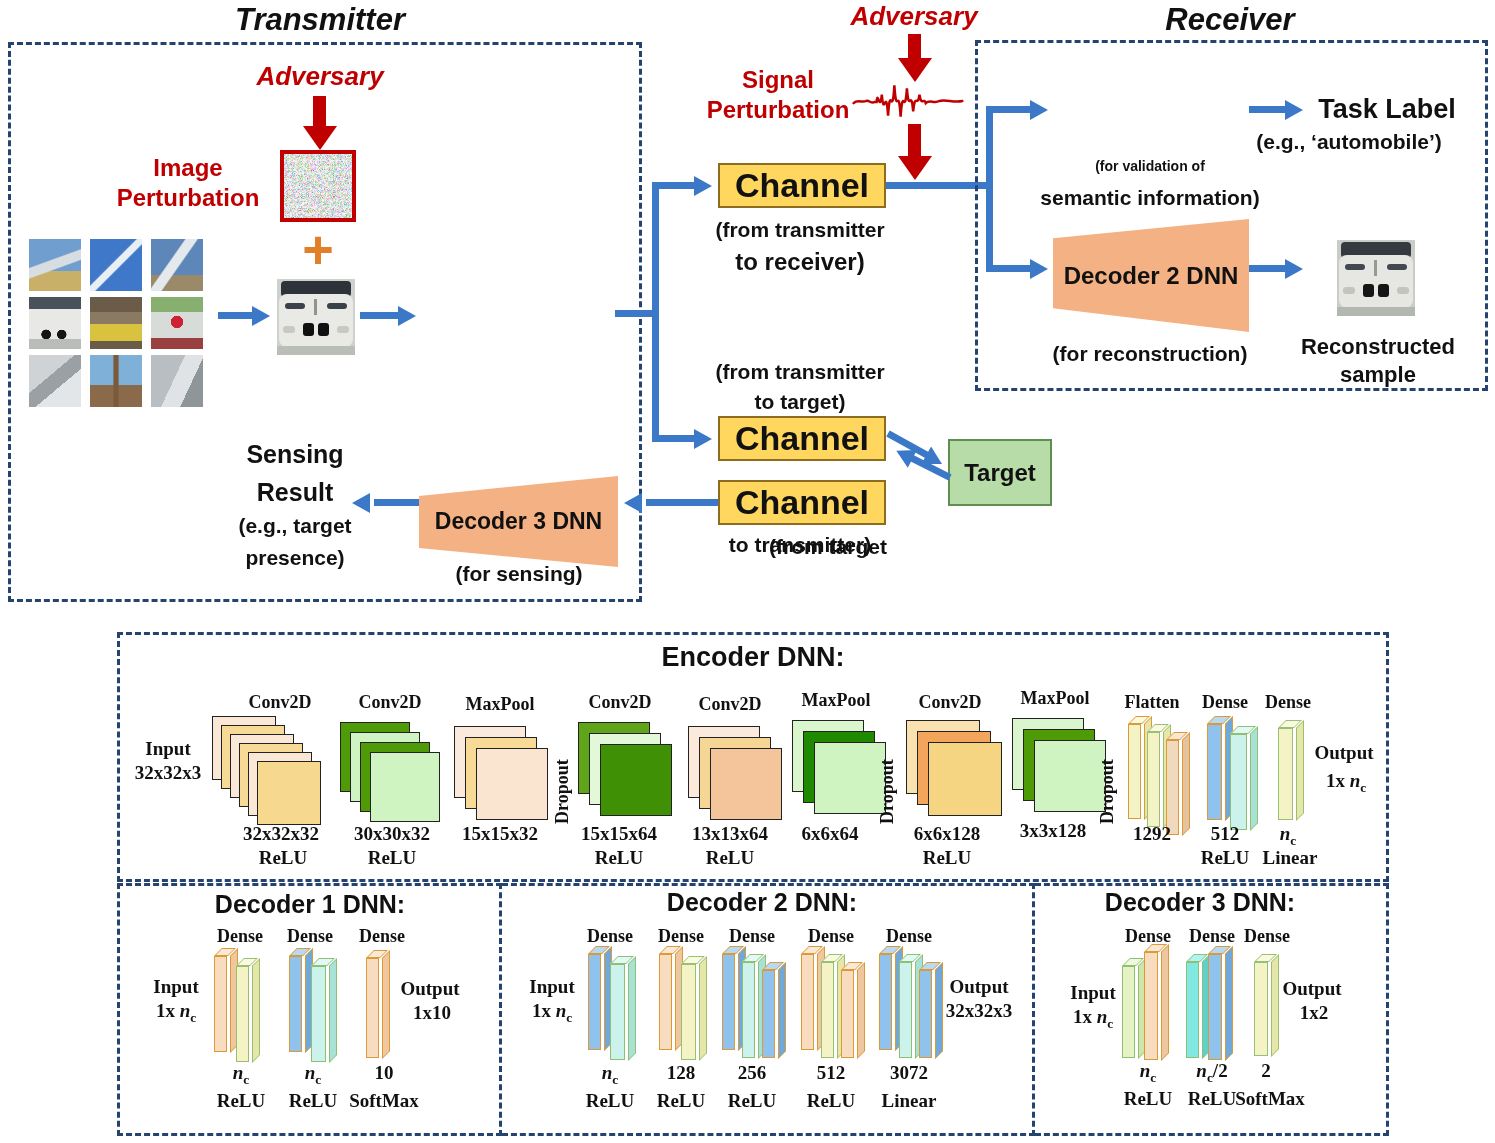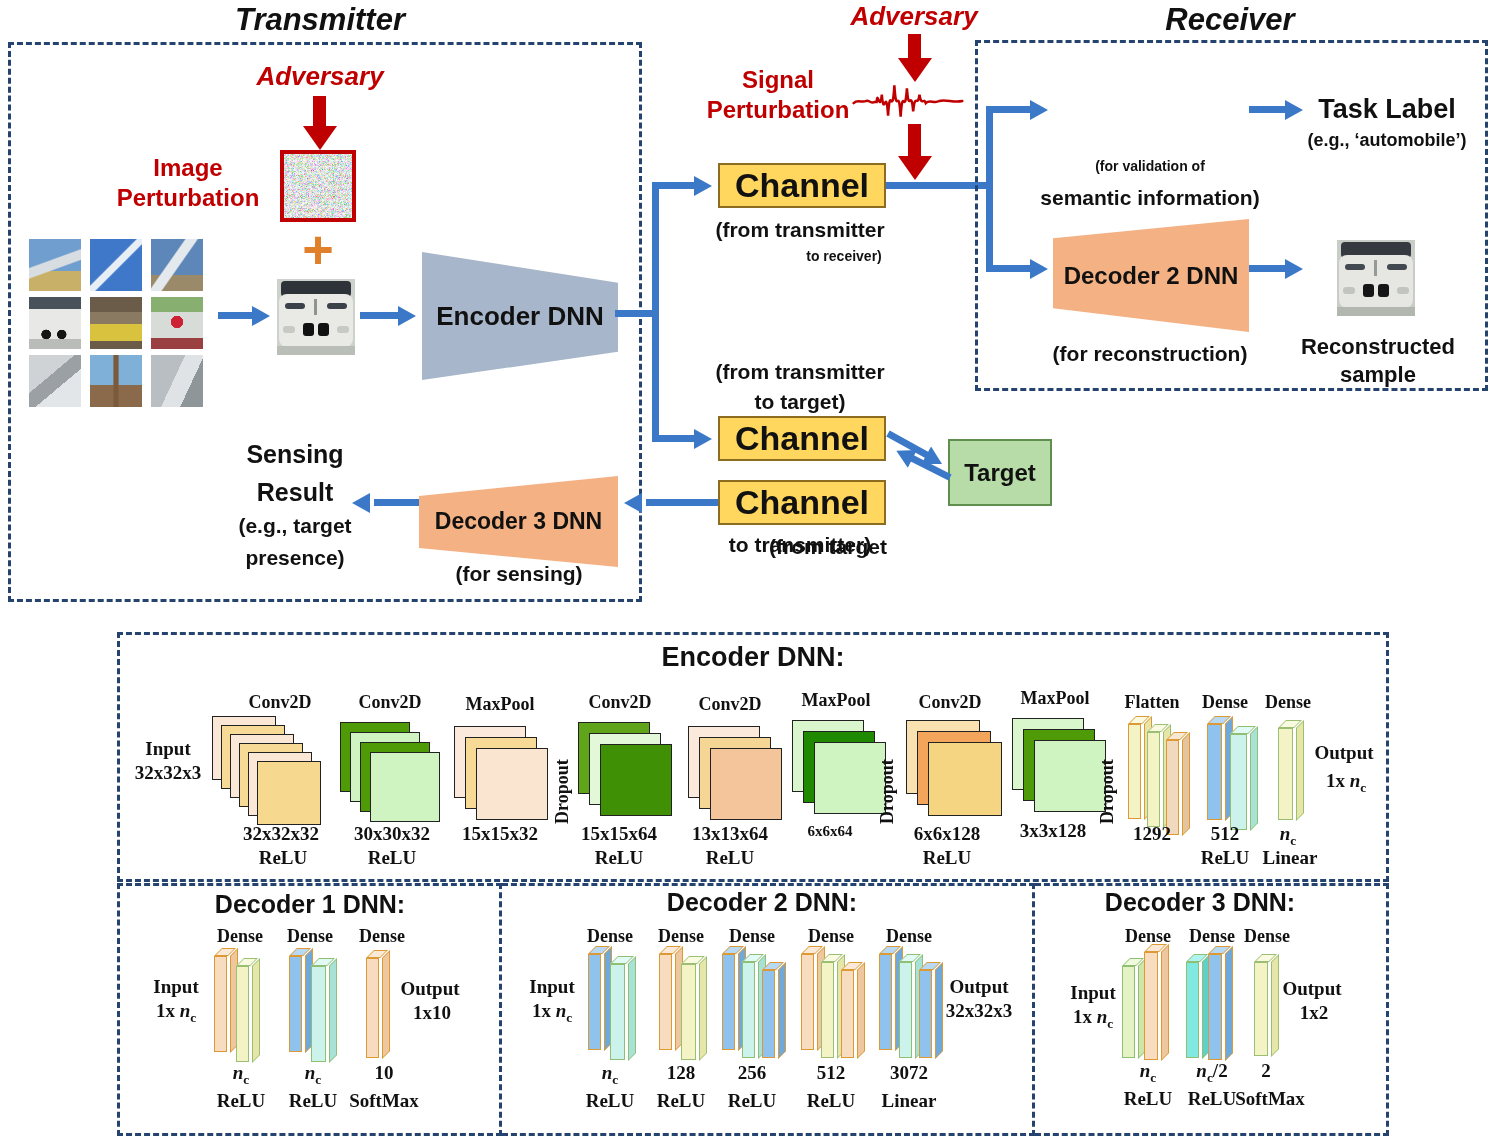--- a/index.html
+++ b/index.html
@@ -97,37 +97,33 @@
       <rect x="41" y="44" width="11" height="13" rx="3" fill="#111"></rect>
       <rect x="6" y="47" width="12" height="7" rx="3" fill="#c7cac2"></rect>
       <rect x="60" y="47" width="12" height="7" rx="3" fill="#c7cac2"></rect>
       <rect x="0" y="67" width="78" height="9" fill="#b9beb6"></rect>
     </svg>
   </div>
 
   <div class="hline" style="left:360px;top:312px;width:40px;"></div>
   <div class="head-r" style="left:398px;top:306px;"></div>
 
-  <div class="trap" style="left:422px;top:252px;width:196px;height:128px;background:#A7B6CA;font-size:26px;
-              clip-path:polygon(0 0,100% 24%,100% 78%,0 100%);">
-    <span>Encoder DNN</span>
-  </div>
 
   <div class="hline" style="left:615px;top:310px;width:44px;"></div>
   <div class="vline" style="left:652px;top:182px;height:260px;"></div>
   <div class="hline" style="left:652px;top:182px;width:44px;"></div>
   <div class="head-r" style="left:694px;top:176px;"></div>
   <div class="hline" style="left:652px;top:435px;width:44px;"></div>
   <div class="head-r" style="left:694px;top:429px;"></div>
 
   <div class="chan" style="left:718px;top:163px;width:168px;height:45px;">
     <span>Channel</span>
   </div>
   <div class="lbl b" style="left:800px;top:218px;font-size:21px;">(from transmitter</div>
-  <div class="lbl b" style="left:844px;top:248px;font-size:14px;">to receiver)</div>
+  <div class="lbl b" style="left:800px;top:248px;font-size:24px;">to receiver)</div>
 
   <div class="hline" style="left:886px;top:182px;width:107px;"></div>
   <div class="vline" style="left:986px;top:106px;height:166px;"></div>
   <div class="hline" style="left:986px;top:106px;width:46px;"></div>
   <div class="head-r" style="left:1030px;top:100px;"></div>
   <div class="hline" style="left:986px;top:265px;width:46px;"></div>
   <div class="head-r" style="left:1030px;top:259px;"></div>
 
   <div class="lbl b i red" style="left:914px;top:2px;font-size:26px;">Adversary</div>
   <div class="redshaft" style="left:908px;top:34px;height:26px;"></div>
@@ -141,21 +137,21 @@
   <div class="lbl b red" style="left:778px;top:96px;font-size:24px;">Perturbation</div>
   <div class="redshaft" style="left:908px;top:124px;height:34px;"></div>
   <div class="redhead" style="left:898px;top:156px;"></div>
 
   <div class="dashbox" style="left:975px;top:40px;width:513px;height:351px;"></div>
   <div class="lbl b i" style="left:1230px;top:2px;font-size:31px;">Receiver</div>
 
   <div class="hline" style="left:1249px;top:106px;width:38px;"></div>
   <div class="head-r" style="left:1285px;top:100px;"></div>
   <div class="lbl b" style="left:1387px;top:94px;font-size:27px;">Task Label</div>
-  <div class="lbl b" style="left:1387px;top:130px;font-size:18px;">(e.g., ‘automobile’)</div>
+  <div class="lbl b" style="left:1349px;top:130px;font-size:21px;">(e.g., ‘automobile’)</div>
   <div class="lbl b" style="left:1150px;top:158px;font-size:14px;">(for validation of</div>
   <div class="lbl b" style="left:1150px;top:186px;font-size:21px;">semantic information)</div>
 
   <div class="trap" style="left:1053px;top:219px;width:196px;height:113px;background:#F4B183;font-size:24px;
               clip-path:polygon(0 17%,100% 0,100% 100%,0 79%);">
     <span>Decoder 2 DNN</span>
   </div>
   <div class="hline" style="left:1249px;top:265px;width:38px;"></div>
   <div class="head-r" style="left:1285px;top:259px;"></div>
   <div class="abs" style="left:1337px;top:240px;filter:blur(0.7px);">
@@ -292,21 +288,21 @@
   <div class="lbl b serif" style="left:1344px;top:742px;font-size:19px;">Output</div>
   <div class="lbl b serif" style="left:1346px;top:770px;font-size:19px;">
     <span>1x</span><span class="m"> <i>n</i><sub>c</sub></span>
   </div>
 
   <div class="lbl b serif" style="left:281px;top:823px;font-size:19px;">32x32x32</div>
   <div class="lbl b serif" style="left:392px;top:823px;font-size:19px;">30x30x32</div>
   <div class="lbl b serif" style="left:500px;top:823px;font-size:19px;">15x15x32</div>
   <div class="lbl b serif" style="left:619px;top:823px;font-size:19px;">15x15x64</div>
   <div class="lbl b serif" style="left:730px;top:823px;font-size:19px;">13x13x64</div>
-  <div class="lbl b serif" style="left:830px;top:823px;font-size:15px;">6x6x64</div>
+  <div class="lbl b serif" style="left:830px;top:823px;font-size:19px;">6x6x64</div>
   <div class="lbl b serif" style="left:947px;top:823px;font-size:19px;">6x6x128</div>
   <div class="lbl b serif" style="left:1053px;top:820px;font-size:19px;">3x3x128</div>
   <div class="lbl b serif" style="left:1152px;top:823px;font-size:19px;">1292</div>
   <div class="lbl b serif" style="left:1225px;top:823px;font-size:19px;">512</div>
   <div class="lbl b serif" style="left:1288px;top:823px;font-size:19px;"><span class="m"><i>n</i><sub>c</sub></span></div>
 
   <div class="lbl b serif" style="left:283px;top:847px;font-size:19px;">ReLU</div>
   <div class="lbl b serif" style="left:392px;top:847px;font-size:19px;">ReLU</div>
   <div class="lbl b serif" style="left:619px;top:847px;font-size:19px;">ReLU</div>
   <div class="lbl b serif" style="left:730px;top:847px;font-size:19px;">ReLU</div>

